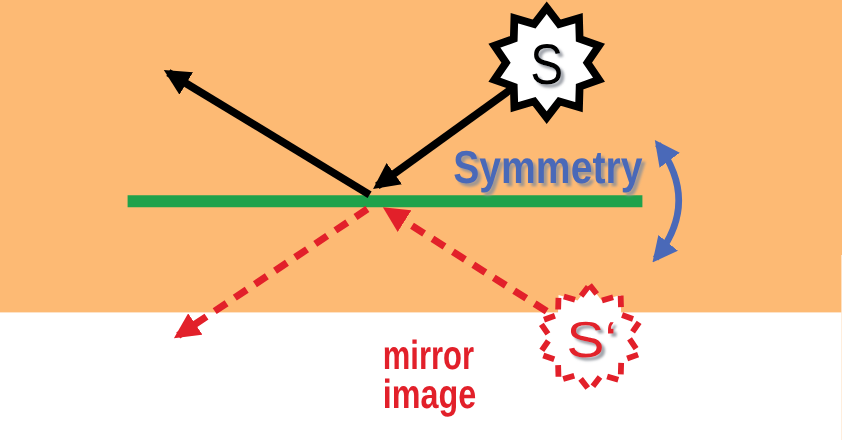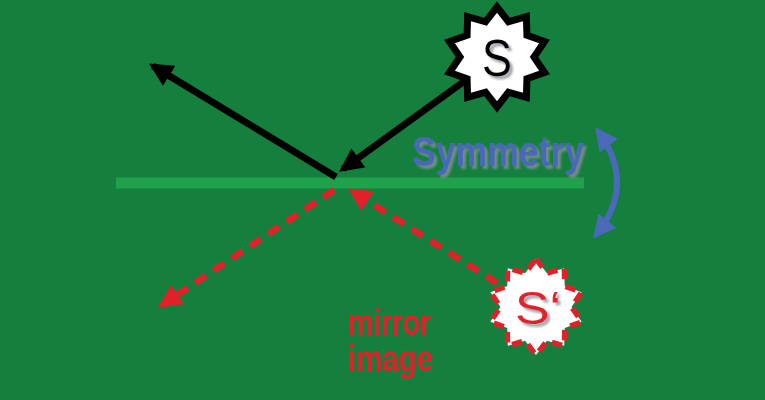--- a/index.html
+++ b/index.html
@@ -7,22 +7,22 @@
     padding: 0;
     width: 765px;
     height: 400px;
     background: #ffffff;
     overflow: hidden;
     font-family: "Liberation Sans", sans-serif;
   }
   .stage {
     position: relative;
     width: 765px;
-    height: 400px;
-    background: #15803d;
+    height: 284px;
+    background: #fdba74;
   }
   svg { display: block; }
   text { font-family: "Liberation Sans", sans-serif; }
   .label-symmetry { font-size: 42px; font-weight: bold; }
   .label-source   { font-size: 52px; font-weight: 400; }
   .label-mirror-source { font-size: 48px; font-weight: 400; }
   .label-caption  { font-size: 37px; font-weight: bold; }
   .ray-black { stroke-width: 7; fill: none; stroke-linecap: butt; }
   .ray-red   { stroke-width: 6.5; fill: none; stroke-dasharray: 13 9; }
   .plane     { stroke-width: 11; fill: none; }

